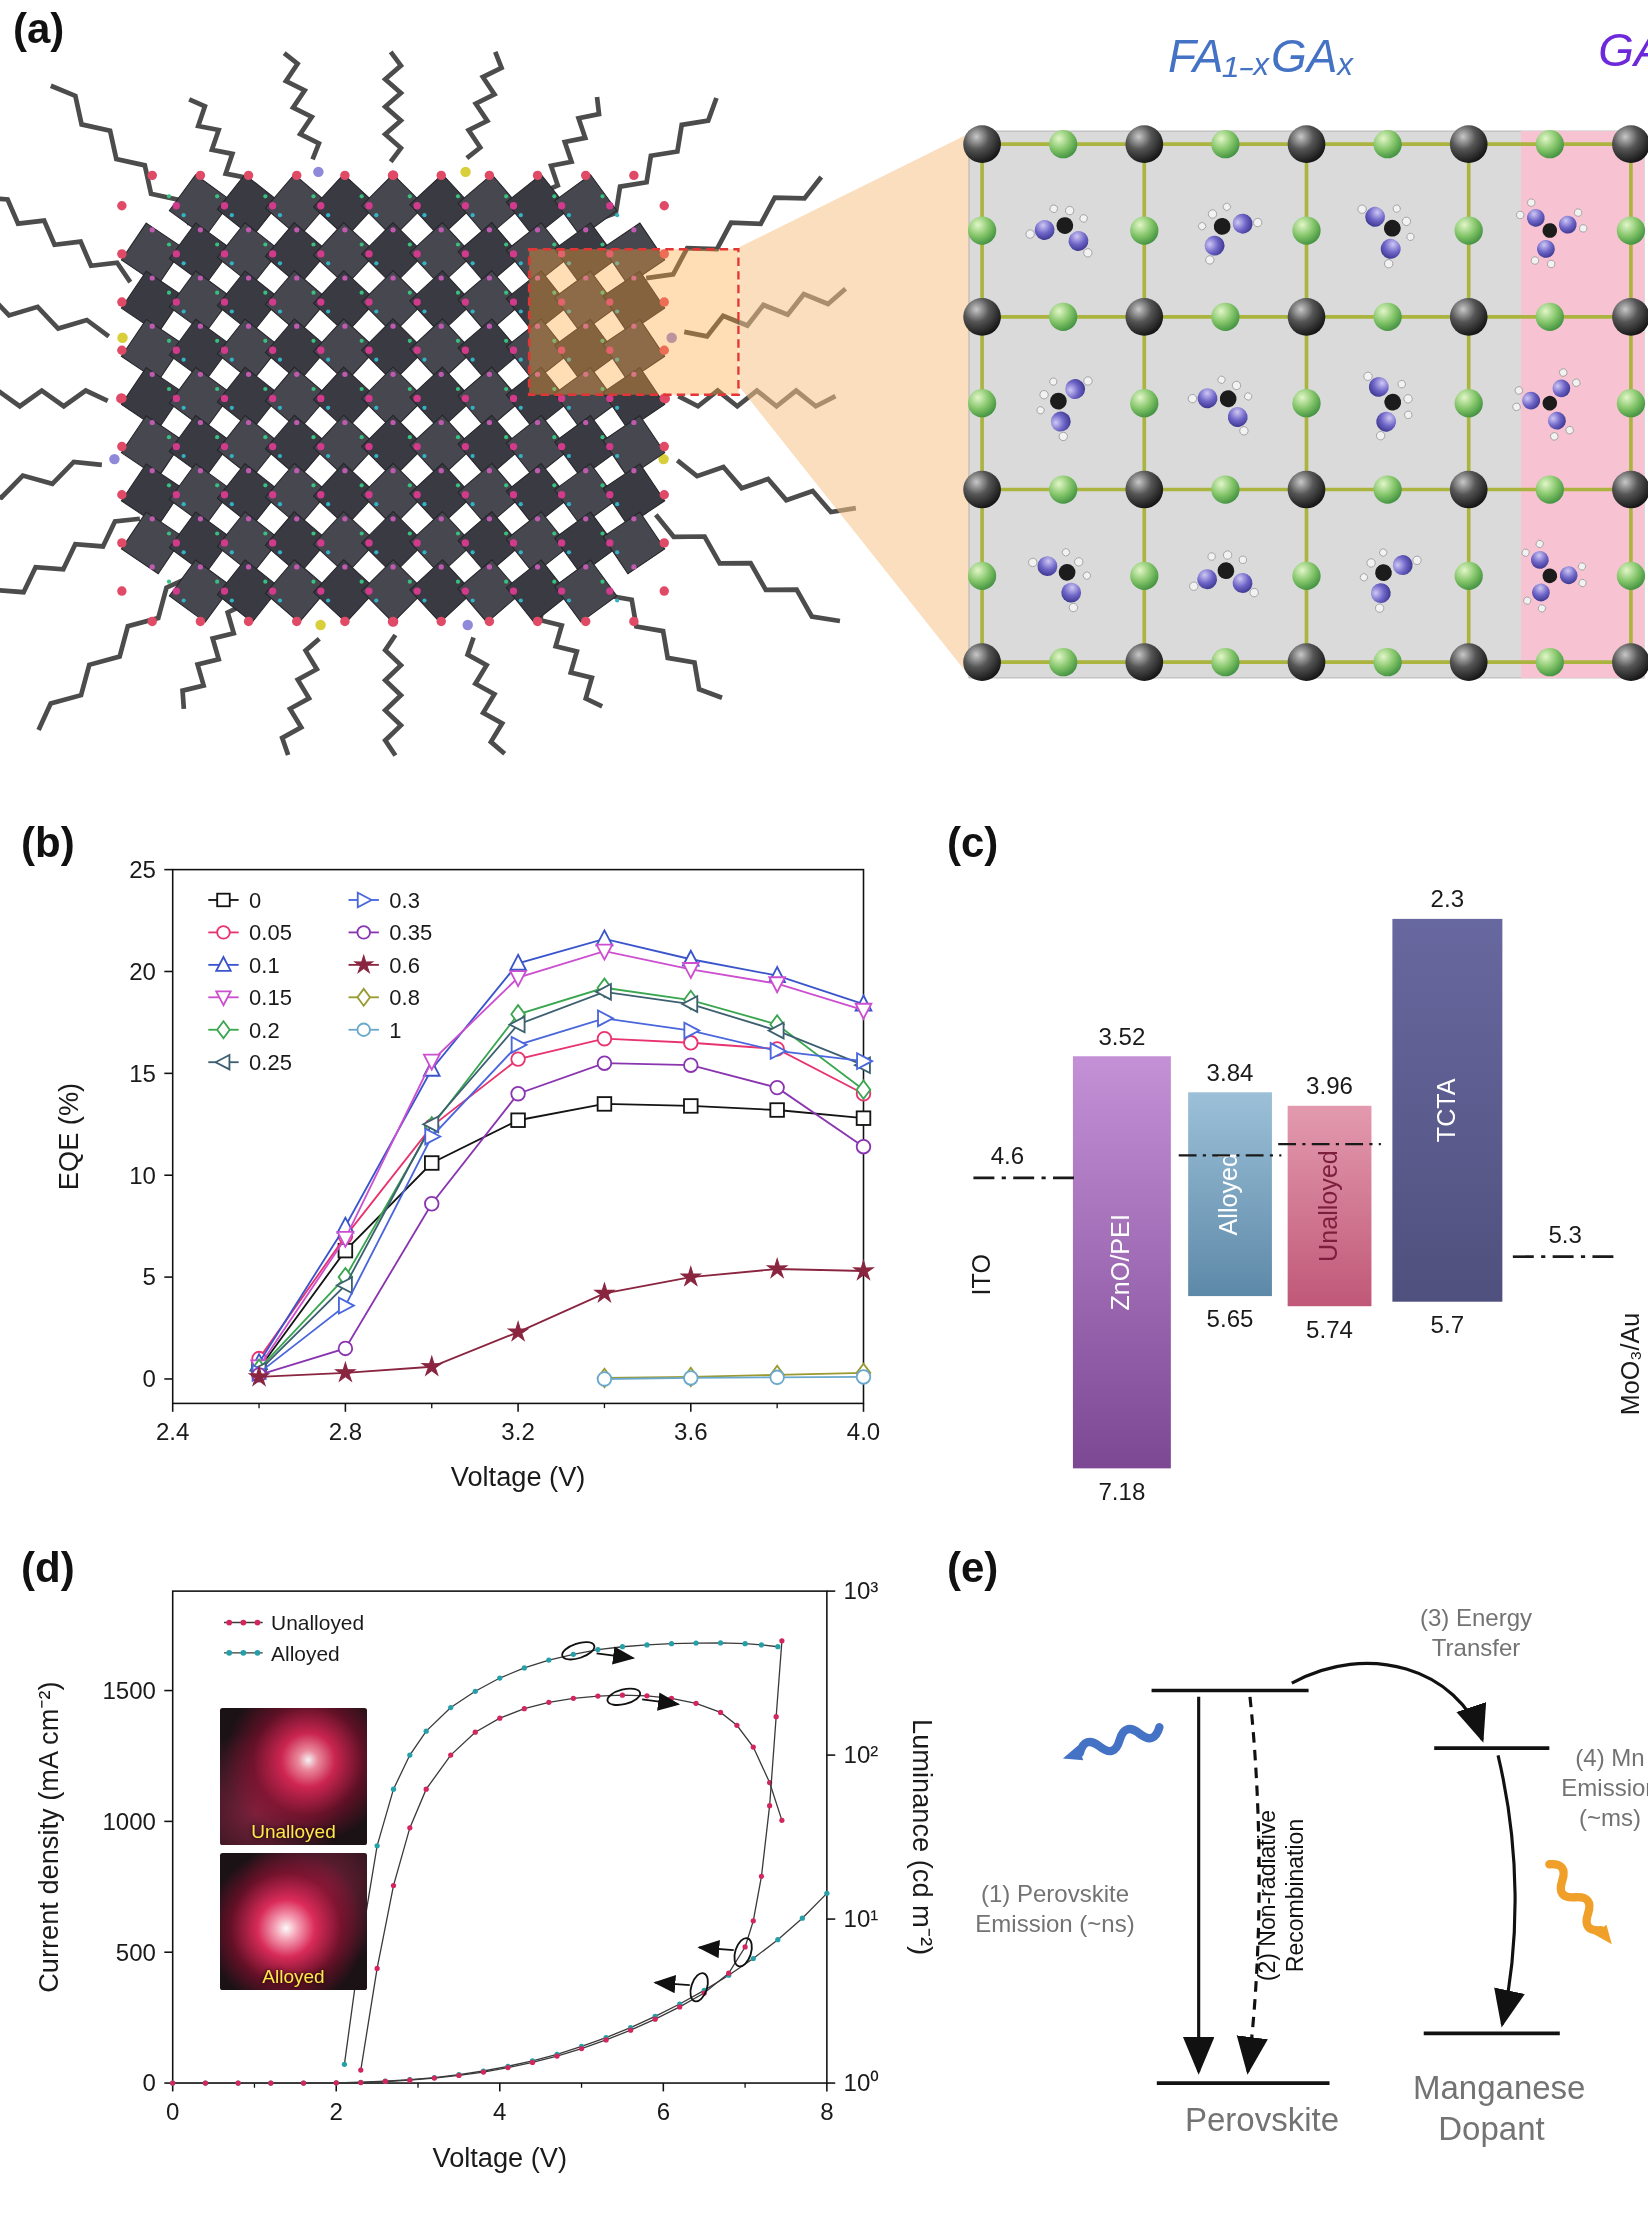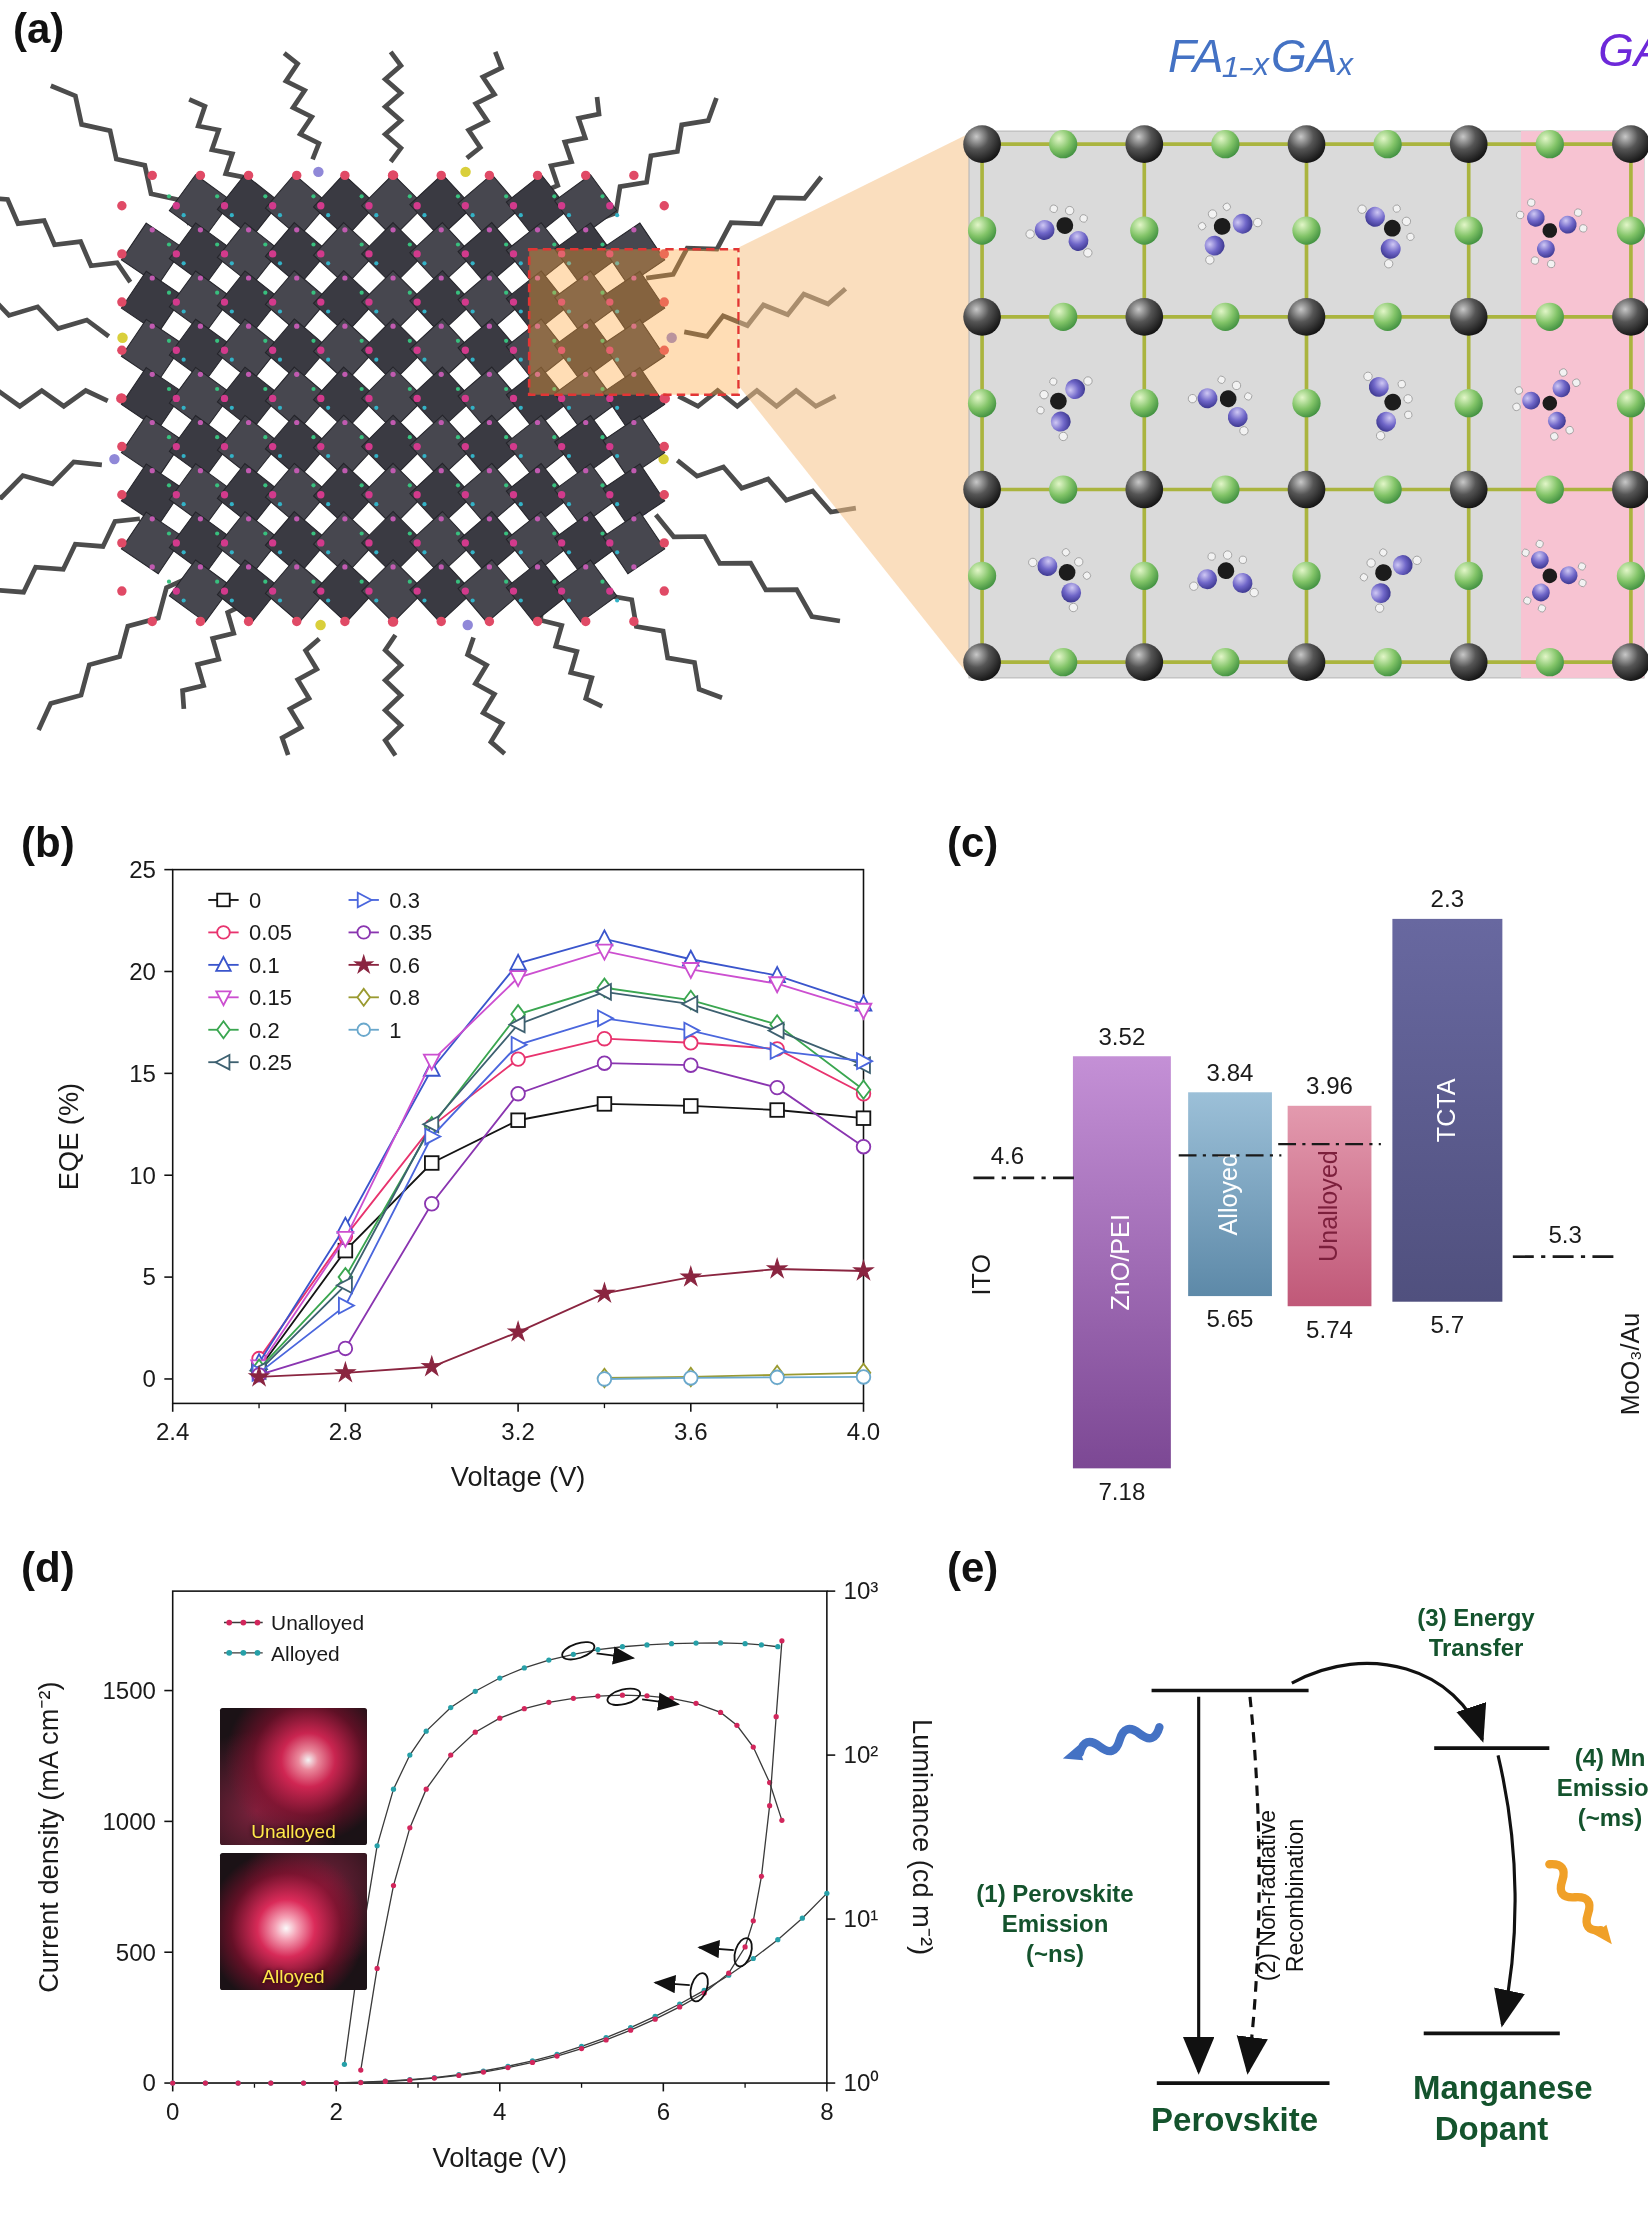--- a/index.html
+++ b/index.html
@@ -1,20 +1,20 @@
 <!DOCTYPE html>
 <html style="font-size:8.4px"><head>
 <meta charset="utf-8">
 <style>
   html,body{margin:0;padding:0;background:#fff;}
   body{width:1649px;height:2216px;position:relative;font-family:"Liberation Sans",sans-serif;color:#111;}
   svg{position:absolute;overflow:visible;font-family:"Liberation Sans",sans-serif;}
   .panel-label{position:absolute;font-size:42px;font-weight:bold;color:#111;}
   .lat-label{position:absolute;font-size:46px;font-weight:500;text-align:center;font-style:italic;}
-  .elabel{position:absolute;font-size:24px;line-height:1.25;text-align:center;color:#14532d;font-weight:bold;}
+  .elabel{position:absolute;font-size:24px;line-height:1.25;text-align:center;color:#737373;}
   .elabel-big{font-size:33px;}
   .elabel-rot{position:absolute;width:293px;height:63px;font-size:23px;line-height:1.2;text-align:center;color:#111;transform:rotate(-90deg);}
   .inset{position:absolute;left:220px;width:147px;height:137px;border-radius:2.6px;background-color:#1b1216;overflow:hidden;}
   .inset .glow{position:absolute;inset:0;}
   #inset-1 .glow{background-image:
      radial-gradient(circle at 60% 38%, rgba(255,255,255,.95), rgba(255,150,170,.9) 8%, rgba(232,40,90,.85) 22%, rgba(150,15,50,.55) 45%, rgba(40,18,26,0) 68%),
      radial-gradient(ellipse at 25% 75%, rgba(220,50,100,.5), rgba(40,18,26,0) 55%);}
   #inset-2 .glow{background-image:
      radial-gradient(circle at 45% 55%, rgba(255,255,255,.98), rgba(255,170,190,.95) 10%, rgba(235,45,95,.9) 26%, rgba(150,15,50,.6) 50%, rgba(40,18,26,0) 72%),
      radial-gradient(ellipse at 70% 25%, rgba(220,50,100,.45), rgba(40,18,26,0) 55%);}
@@ -1241,15 +1241,15 @@
   <g transform="translate(1160,612) rotate(52)">
     <path d="M 0 0 q 20 -30 40 0 q 20 30 40 0 q 20 -30 40 0 q 20 30 40 0" fill="none" stroke="#f0a028" stroke-width="16" stroke-linecap="round"></path>
     <polygon points="158,-15 194,0 158,15" fill="#f0a028"></polygon>
   </g>
 </svg>
 
 <div class="elabel" style="left:971px;top:1835px;width:168px;margin-top:44px;">(1) Perovskite Emission (~ns)</div>
 <div class="elabel-rot" style="left:1139px;top:1864px;">(2) Non-radiative Recombination</div>
 <div class="elabel" style="left:1382px;top:1603px;width:188px;">(3) Energy Transfer</div>
 <div class="elabel" style="left:1547px;top:1743px;width:126px;">(4) Mn Emission (~ms)</div>
-<div class="elabel elabel-big" style="left:1150px;top:2099px;width:168px;text-align:right;">Perovskite</div>
+<div class="elabel elabel-big" style="left:1178px;top:2099px;width:168px;">Perovskite</div>
 <div class="elabel elabel-big" style="left:1413px;top:2067px;width:157px;">Manganese Dopant</div>
 
 
 </body></html>

